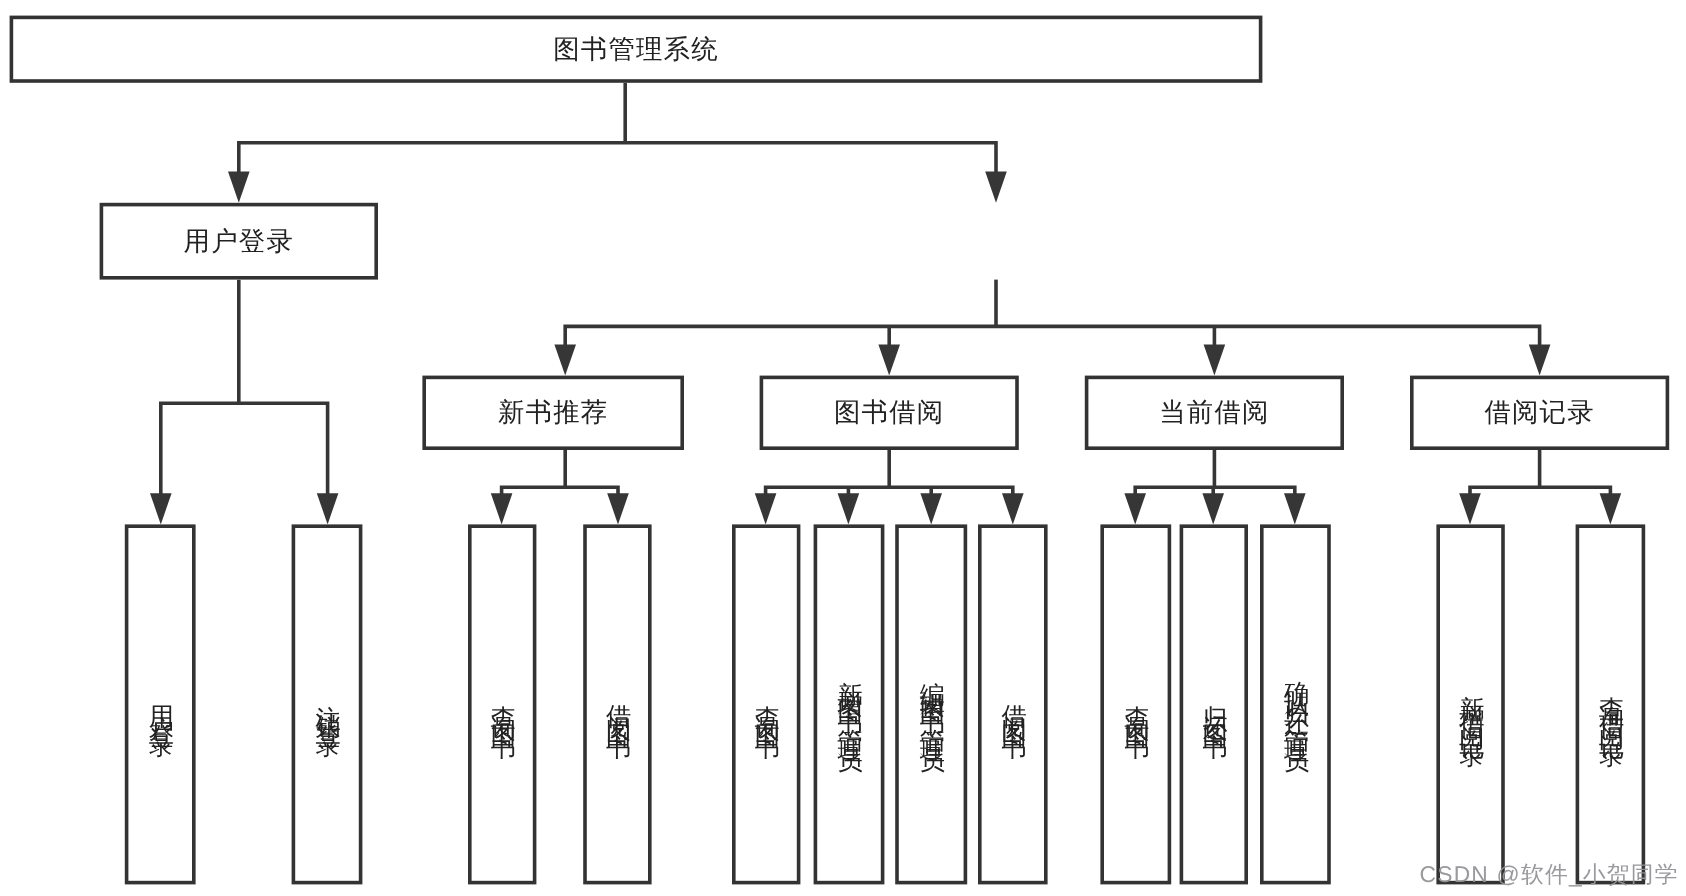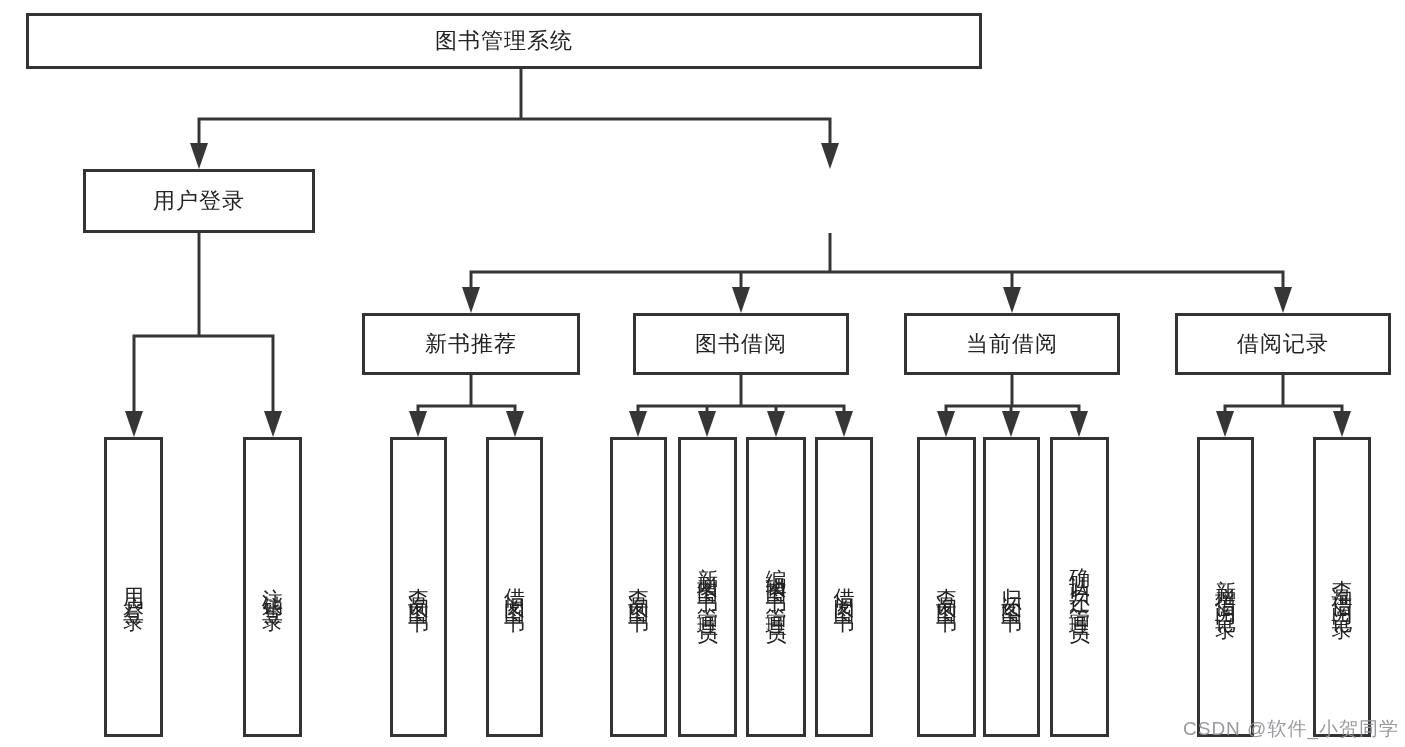--- a/index.html
+++ b/index.html
@@ -105,25 +105,25 @@
       <polygon points="767,411 785,411 776,437"></polygon>
       <polygon points="835,411 853,411 844,437"></polygon>
       <polygon points="937,411 955,411 946,437"></polygon>
       <polygon points="1002,411 1020,411 1011,437"></polygon>
       <polygon points="1070,411 1088,411 1079,437"></polygon>
       <polygon points="1216,411 1234,411 1225,437"></polygon>
       <polygon points="1333,411 1351,411 1342,437"></polygon>
     </g>
   </svg>
 
-  <div class="node" style="left:26px; top:13px; width:956px; height:56px;">图书管理系统</div>
+  <div class="node" style="left:8px; top:13px; width:1044px; height:56px;">图书管理系统</div>
 
   <div class="node" style="left:83px; top:169px; width:232px; height:64px;">用户登录</div>
 
-  <div class="node" style="left:362px; top:313px; width:218px; height:62px;">新书推荐</div>
+  <div class="node" style="left:352px; top:313px; width:218px; height:62px;">新书推荐</div>
   <div class="node" style="left:904px; top:313px; width:216px; height:62px;">当前借阅</div>
   <div class="node" style="left:633px; top:313px; width:216px; height:62px;">图书借阅</div>
   <div class="node" style="left:1175px; top:313px; width:216px; height:62px;">借阅记录</div>
 
   <div class="node v" style="left:104px; top:437px; width:59px; height:300px;">用户登录</div>
   <div class="node v" style="left:243px; top:437px; width:59px; height:300px;">注销登录</div>
 
   <div class="node v" style="left:390px; top:437px; width:57px; height:300px;">查询图书</div>
   <div class="node v" style="left:486px; top:437px; width:57px; height:300px;">借阅图书</div>
 

